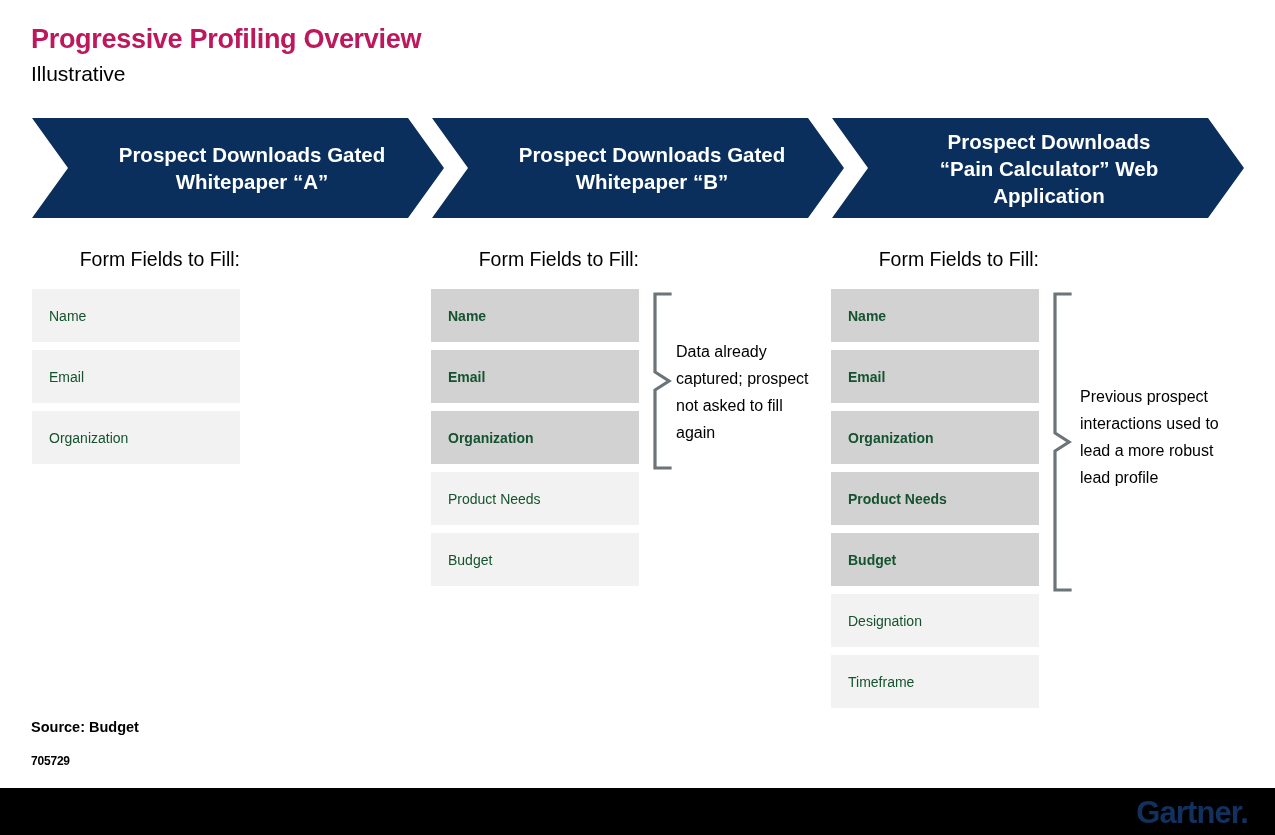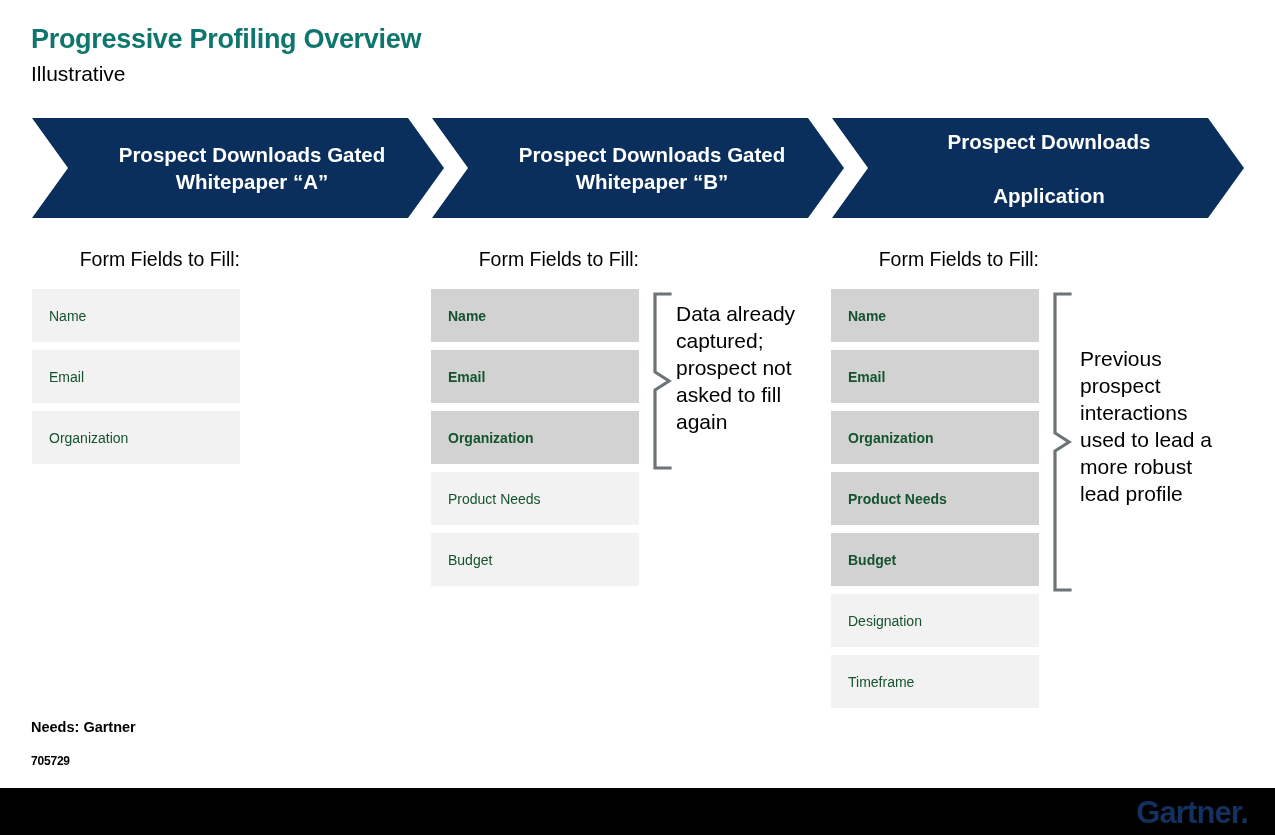--- a/index.html
+++ b/index.html
@@ -18,21 +18,21 @@
   }
 
   
   #slide-title {
     position: absolute;
     left: 31px;
     top: 24px;
     font-size: 27px;
     font-weight: bold;
     letter-spacing: -0.3px;
-    color: #0f766e;
+    color: #be185d;
     white-space: nowrap;
   }
   #slide-subtitle {
     position: absolute;
     left: 31px;
     top: 62px;
     font-size: 21px;
     font-weight: normal;
     color: #000000;
     white-space: nowrap;
@@ -108,24 +108,25 @@
 
   
   .bracket {
     position: absolute;
   }
   .bracket svg { display: block; }
 
   
   .annotation {
     position: absolute;
-    font-size: 21px;
+    font-size: 16px;
     line-height: 27px;
     font-weight: normal;
     color: #000000;
+    margin-top: 38px;
   }
   #annotation-2 { left: 676px; top: 300px; width: 140px; }
   #annotation-3 { left: 1080px; top: 345px; width: 152px; }
 
   
   #source-note {
     position: absolute;
     left: 31px;
     top: 719px;
     font-size: 14.5px;
@@ -179,21 +180,21 @@
 <div id="banner-2" class="banner chev">
   <span class="banner-text">
     <span>Prospect Downloads Gated</span><br>
     <span>Whitepaper “B”</span>
   </span>
 </div>
 
 <div id="banner-3" class="banner chev">
   <span class="banner-text">
     <span>Prospect Downloads</span><br>
-    <br>
+    <span>“Pain Calculator” Web</span><br>
     <span>Application</span>
   </span>
 </div>
 
 <div id="column-1" class="column">
   <div class="col-heading">Form Fields to Fill:</div>
   <div class="field-box">Name</div>
   <div class="field-box">Email</div>
   <div class="field-box">Organization</div>
 </div>
@@ -227,16 +228,16 @@
 </div>
 
 <div class="bracket" style="left:1050px; top:292px;">
   <svg width="24" height="300" viewBox="0 0 24 300" fill="none" aria-hidden="true">
     <path d="M20 2 H5 V141 L19 150 L5 159 V298 H20" stroke="#6b7478" stroke-width="3.2" fill="none" stroke-linecap="square" stroke-linejoin="miter"></path>
   </svg>
 </div>
 
 <div id="annotation-3" class="annotation">Previous prospect interactions used to lead a more robust lead profile</div>
 
-<div id="source-note">Needs: Gartner</div>
+<div id="source-note">Source: Budget</div>
 <div id="doc-id">705729</div>
 <div id="footer-bar"></div>
 <div id="gartner-logo"><span>Gartner</span><span class="dot">.</span></div>
 
 </body></html>

